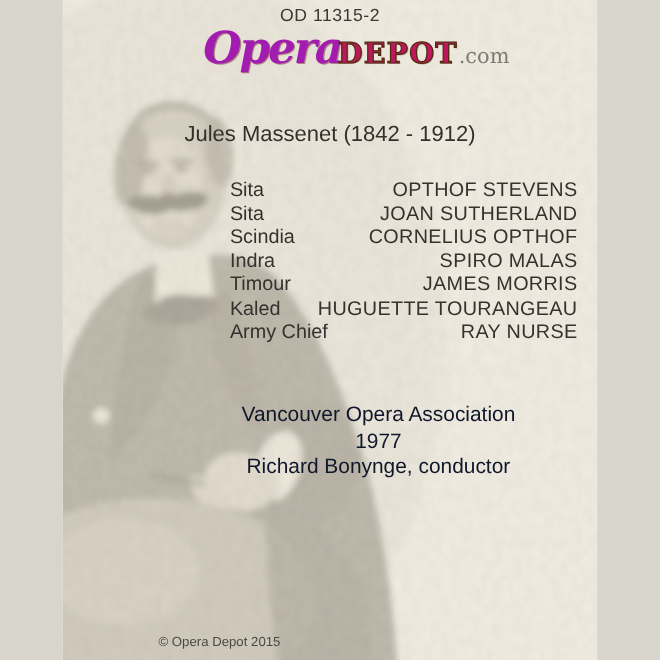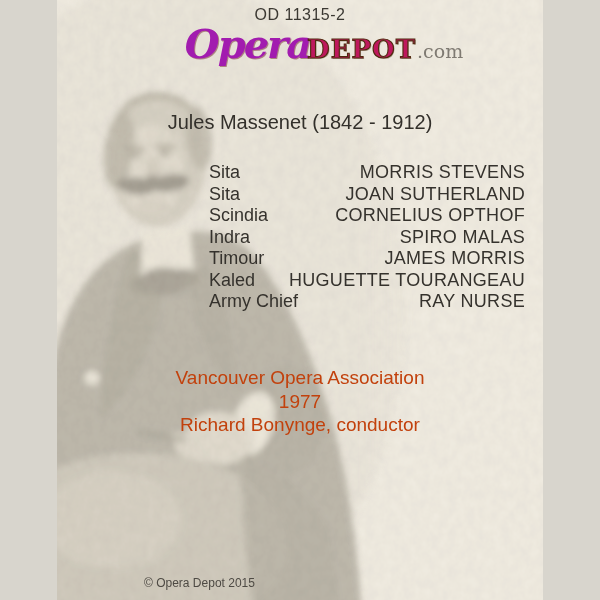--- a/index.html
+++ b/index.html
@@ -40,21 +40,21 @@
     font-size:20px; color:#33302b;
   }
 
   .cast { position:absolute; left:152px; top:162px; width:316px; }
   .cast-row { display:flex; justify-content:space-between; font-size:18px; line-height:21.5px; }
   .cast-role { white-space:nowrap; }
   .cast-performer { white-space:nowrap; letter-spacing:.3px; text-align:right; }
 
   .production {
     position:absolute; top:366px; left:0; width:100%; text-align:center;
-    font-size:19px; line-height:23.5px; color:#c2410c;
+    font-size:19px; line-height:23.5px; color:#0f172a;padding-left:44px;
   }
 
   .copyright {
     position:absolute; left:40px; top:576px; font-size:12px; color:#4e4a44;margin-left:47px;
   }
 </style>
 </head>
 <body>
 
 <div class="cover">
@@ -135,21 +135,21 @@
     <span class="logo-opera">Opera</span>
       <span class="logo-depot">DEPOT</span>
       <span class="logo-tld">.com</span>
   </div>
 
   <div class="composer">Jules Massenet (1842 - 1912)</div>
 
   <div class="cast">
     <div class="cast-row">
       <span class="cast-role">Sita</span>
-      <span class="cast-performer">MORRIS STEVENS</span>
+      <span class="cast-performer">OPTHOF STEVENS</span>
     </div>
     <div class="cast-row">
       <span class="cast-role">Sita</span>
       <span class="cast-performer">JOAN SUTHERLAND</span>
     </div>
     <div class="cast-row">
       <span class="cast-role">Scindia</span>
       <span class="cast-performer">CORNELIUS OPTHOF</span>
     </div>
     <div class="cast-row">

